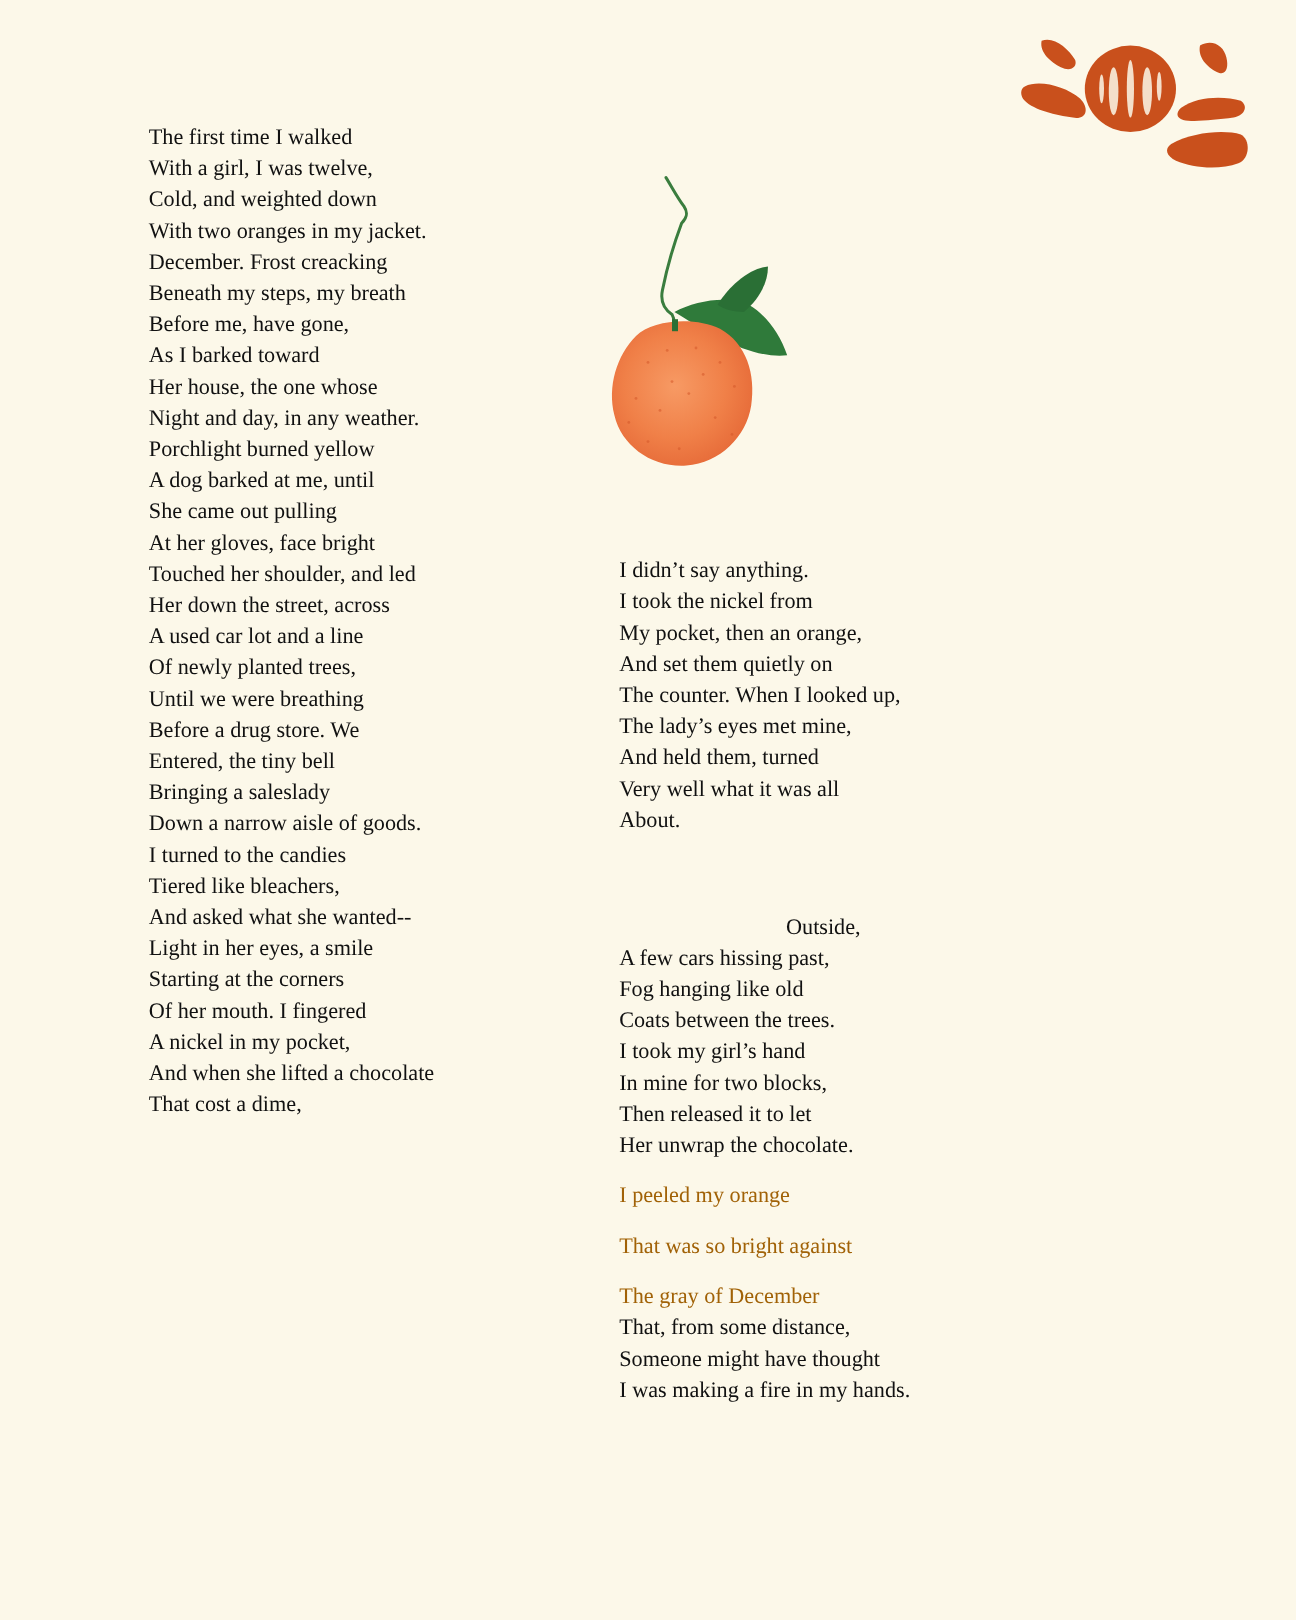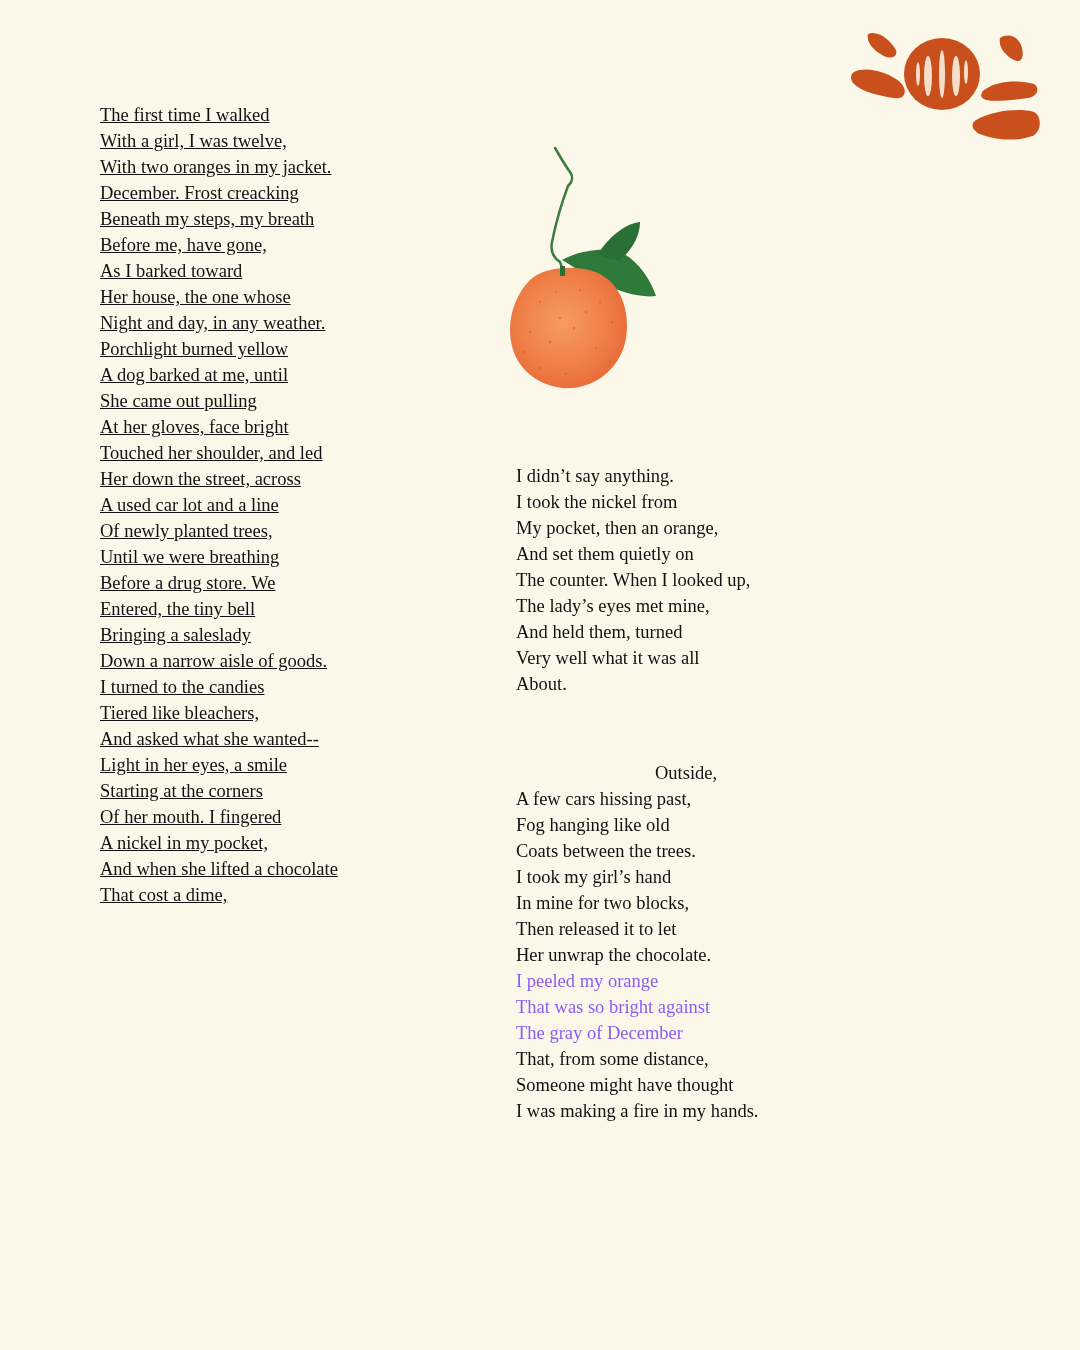--- a/index.html
+++ b/index.html
@@ -22,26 +22,27 @@
       list-style: none;
       font-size: 18.5px;
       line-height: 26px;
     }
     .stanza li {
       white-space: nowrap;
       margin: 0;
       padding: 0;
     }
     .stanza li.accent {
-      color: #8b5cf6;
+      color: #a16207;
+      margin-top: 16px;
     }
     .stanza li.indent {
       padding-left: 139px;
     }
-    #col-left { left: 100px; top: 102px; text-decoration: underline; }
+    #col-left { left: 124px; top: 102px; }
     #col-right-1 { left: 516px; top: 463px; }
     #col-right-2 { left: 516px; top: 760px; }
     .illustration {
       position: absolute;
     }
     #orange-illustration { left: 500px; top: 142px; width: 170px; height: 255px; }
     #logo-mark { left: 848px; top: 26px; width: 196px; height: 118px; }
   </style>
 </head>
 <body>
@@ -104,20 +105,21 @@
       <circle cx="66" cy="232" r="1.2"></circle>
     <circle cx="86" cy="170" r="1.2"></circle>
       <circle cx="60" cy="176" r="1.2"></circle>
       <circle cx="24" cy="210" r="1.2"></circle>
   </g>
 </svg>
 
 <ul id="col-left" class="stanza">
   <li>The first time I walked</li>
   <li>With a girl, I was twelve,</li>
+  <li>Cold, and weighted down</li>
   <li>With two oranges in my jacket.</li>
   <li>December. Frost creacking</li>
   <li>Beneath my steps, my breath</li>
   <li>Before me, have gone,</li>
   <li>As I barked toward</li>
   <li>Her house, the one whose</li>
   <li>Night and day, in any weather.</li>
   <li>Porchlight burned yellow</li>
   <li>A dog barked at me, until</li>
   <li>She came out pulling</li>

